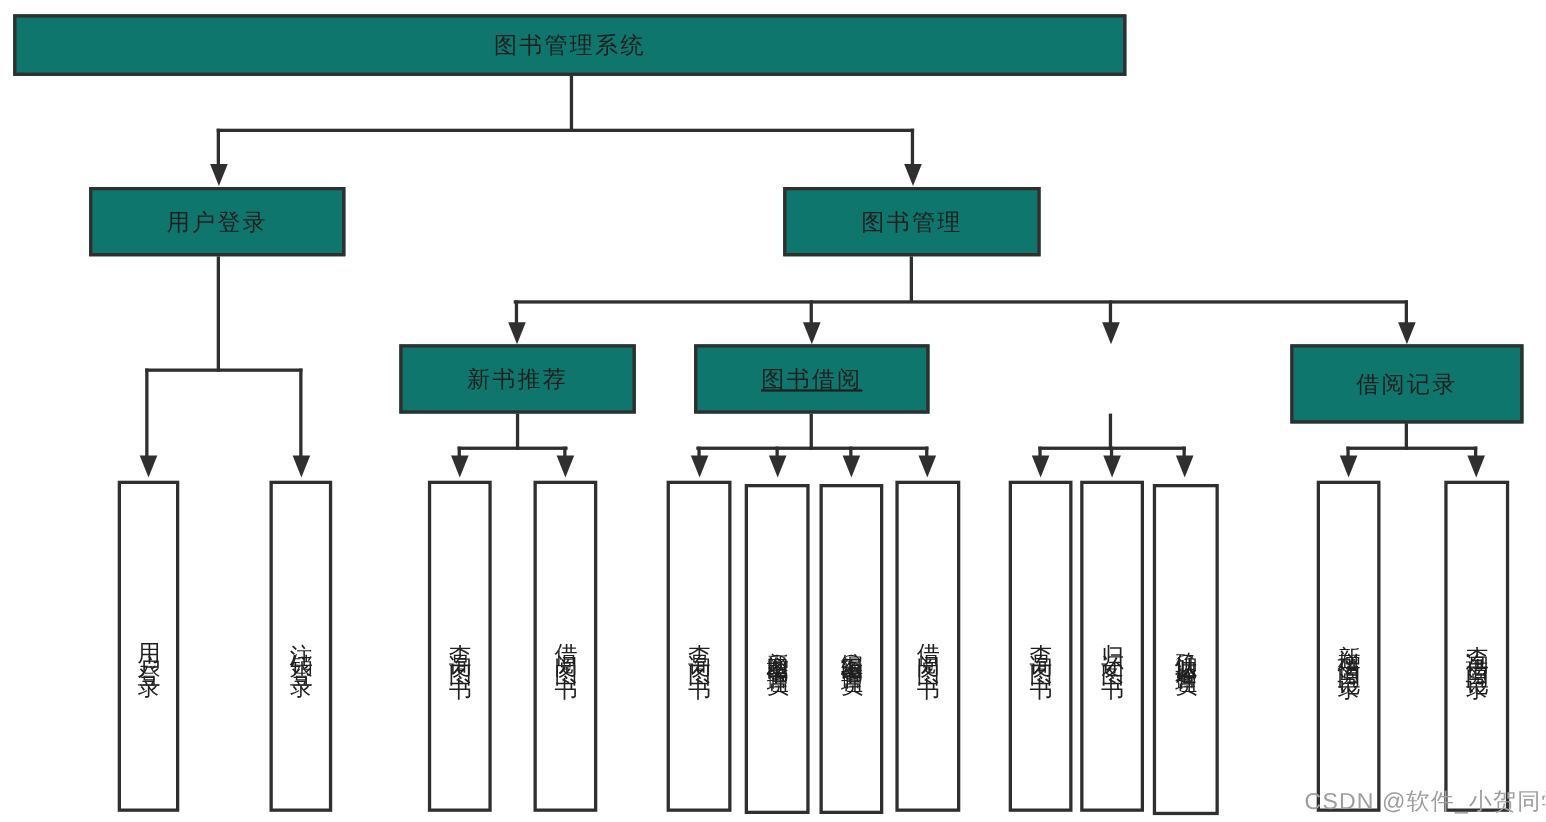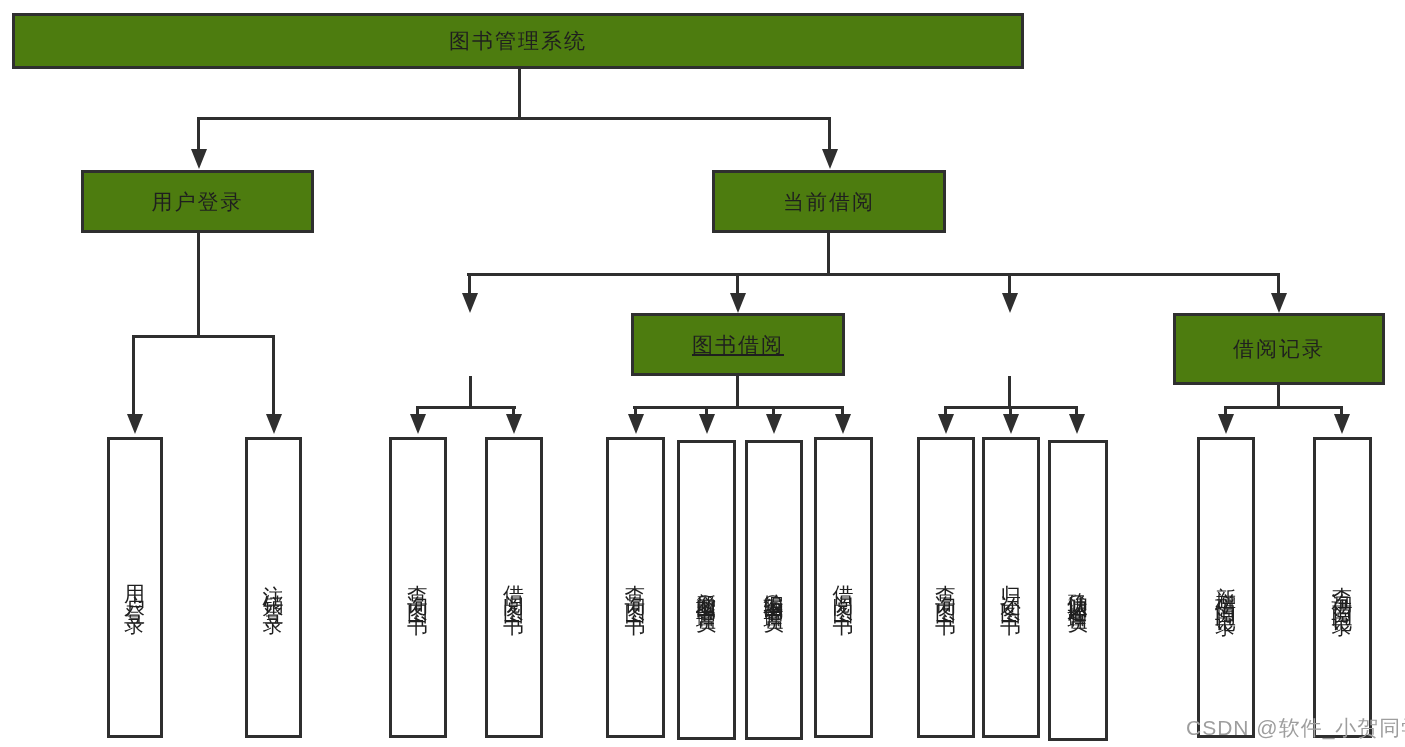--- a/index.html
+++ b/index.html
@@ -9,21 +9,21 @@
     height: 747px;
     background: #ffffff;
     font-family: "Liberation Sans", sans-serif;
     color: #1f1f1f;
     overflow: hidden;
   }
   .box {
     position: absolute;
     box-sizing: border-box;
     border: 3px solid #2f2f2f;
-    background: #4d7c0f;
+    background: #0f766e;
     display: flex;
     align-items: center;
     justify-content: center;
     font-size: 21px;
     letter-spacing: 2px;
     color: #1f1f1f;
     z-index: 2;
   }
   .vbox {
     position: absolute;
@@ -79,21 +79,21 @@
   <div class="box" style="left:12px; top:13px; width:1012px; height:56px;">图书管理系统</div>
 
   <div class="vline" style="left:518px; top:69px; height:51px;"></div>
   <div class="hline" style="left:197px; top:117px; width:634px;"></div>
   <div class="vline" style="left:197px; top:117px; height:34px;"></div>
   <div class="arr" style="left:191px; top:149px;"></div>
   <div class="vline" style="left:828px; top:117px; height:34px;"></div>
   <div class="arr" style="left:822px; top:149px;"></div>
 
   <div class="box" style="left:81px; top:170px; width:233px; height:63px;">用户登录</div>
-  <div class="box" style="left:712px; top:170px; width:234px; height:63px;">当前借阅</div>
+  <div class="box" style="left:712px; top:170px; width:234px; height:63px;">图书管理</div>
 
   <div class="vline" style="left:197px; top:233px; height:105px;"></div>
   <div class="hline" style="left:132px; top:335px; width:143px;"></div>
   <div class="vline" style="left:132px; top:335px; height:80px;"></div>
   <div class="arr" style="left:127px; top:414px;"></div>
   <div class="vline" style="left:272px; top:335px; height:80px;"></div>
   <div class="arr" style="left:266px; top:414px;"></div>
 
   <div class="vbox" style="left:107px; top:437px; width:56px; height:301px;">
     <span>用户登录</span>
@@ -106,20 +106,21 @@
   <div class="hline" style="left:467px; top:273px; width:813px;"></div>
   <div class="vline" style="left:468px; top:273px; height:22px;"></div>
   <div class="arr" style="left:462px; top:293px;"></div>
   <div class="vline" style="left:736px; top:273px; height:22px;"></div>
   <div class="arr" style="left:730px; top:293px;"></div>
   <div class="vline" style="left:1008px; top:273px; height:22px;"></div>
   <div class="arr" style="left:1002px; top:293px;"></div>
   <div class="vline" style="left:1277px; top:273px; height:22px;"></div>
   <div class="arr" style="left:1271px; top:293px;"></div>
 
+  <div class="box" style="left:363px; top:313px; width:215px; height:63px;">新书推荐</div>
   <div class="box" style="left:631px; top:313px; width:214px; height:63px;text-decoration:underline;">图书借阅</div>
   <div class="box" style="left:1173px; top:313px; width:212px; height:72px;">借阅记录</div>
 
   <div class="vline" style="left:469px; top:376px; height:33px;"></div>
   <div class="hline" style="left:416px; top:406px; width:100px;"></div>
   <div class="vline" style="left:416px; top:406px; height:10px;"></div>
   <div class="arr" style="left:410px; top:414px;"></div>
   <div class="vline" style="left:512px; top:406px; height:10px;"></div>
   <div class="arr" style="left:506px; top:414px;"></div>
 

